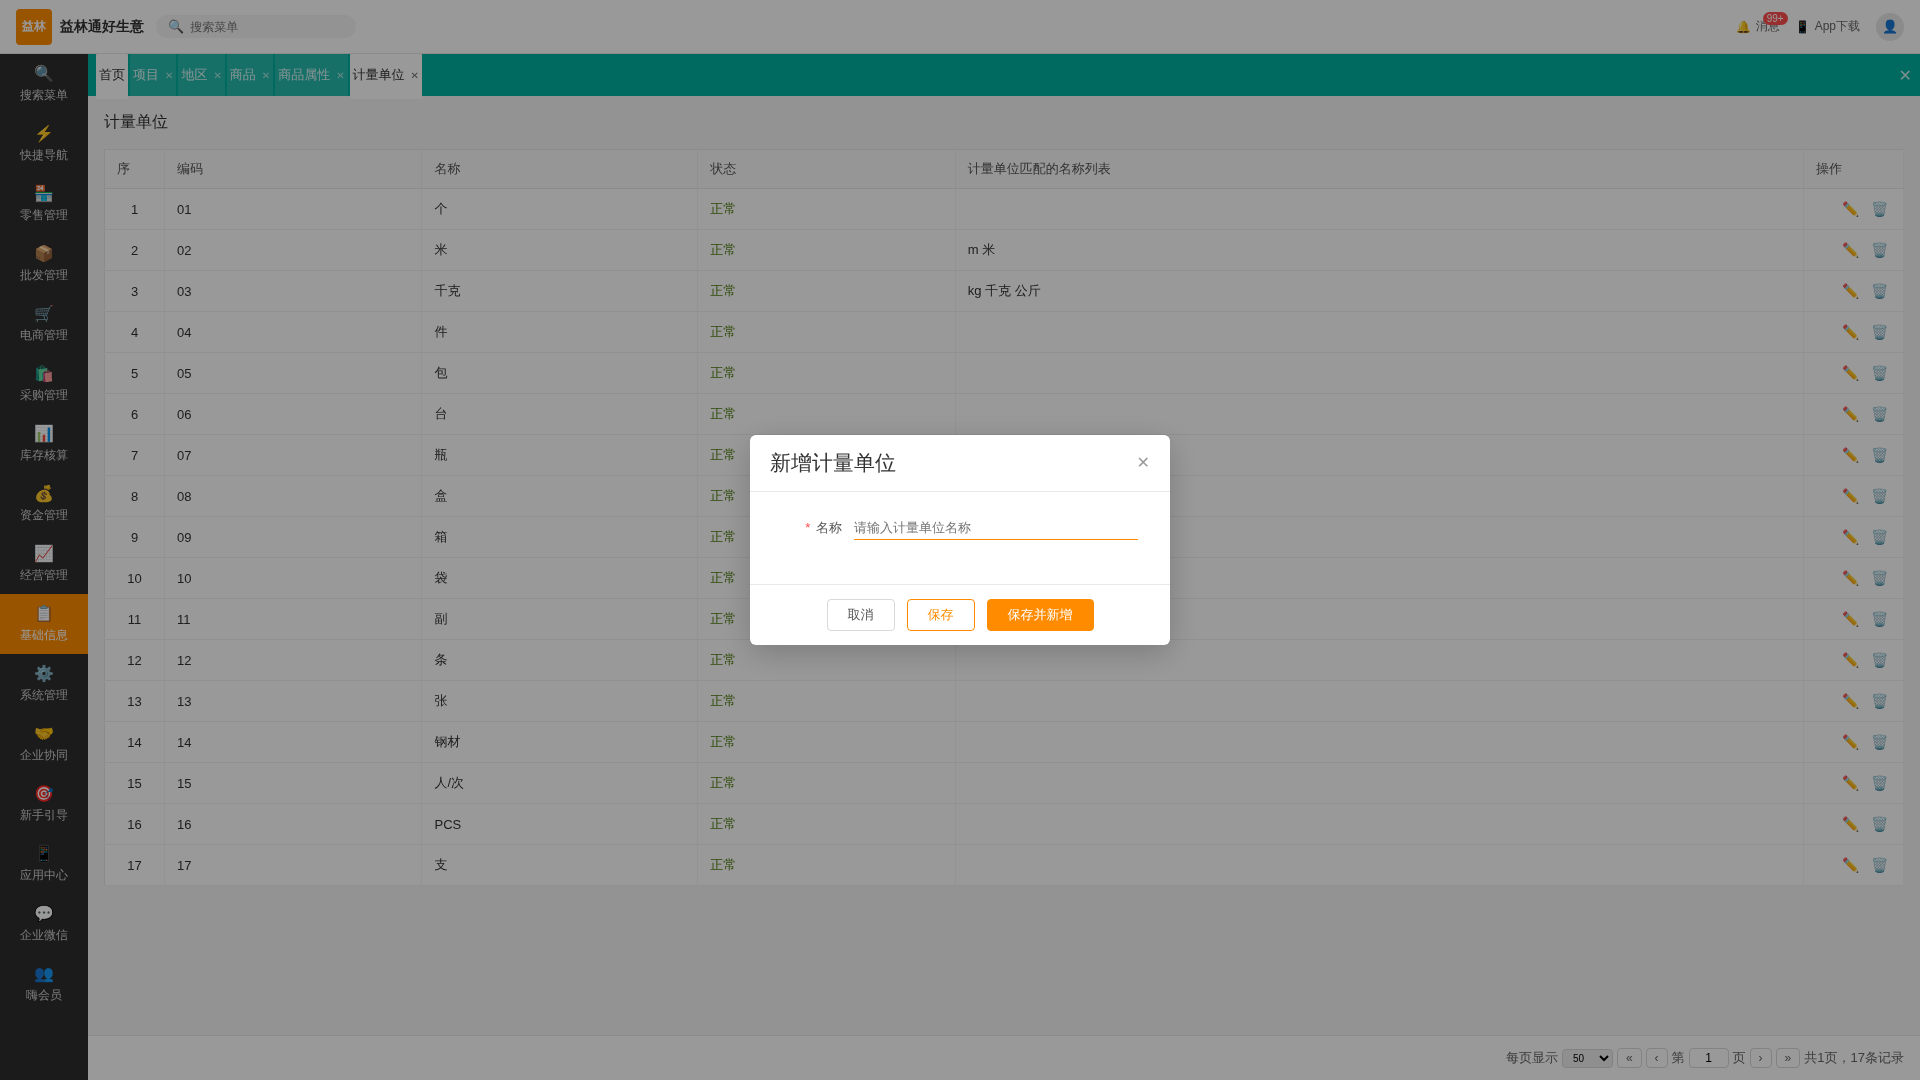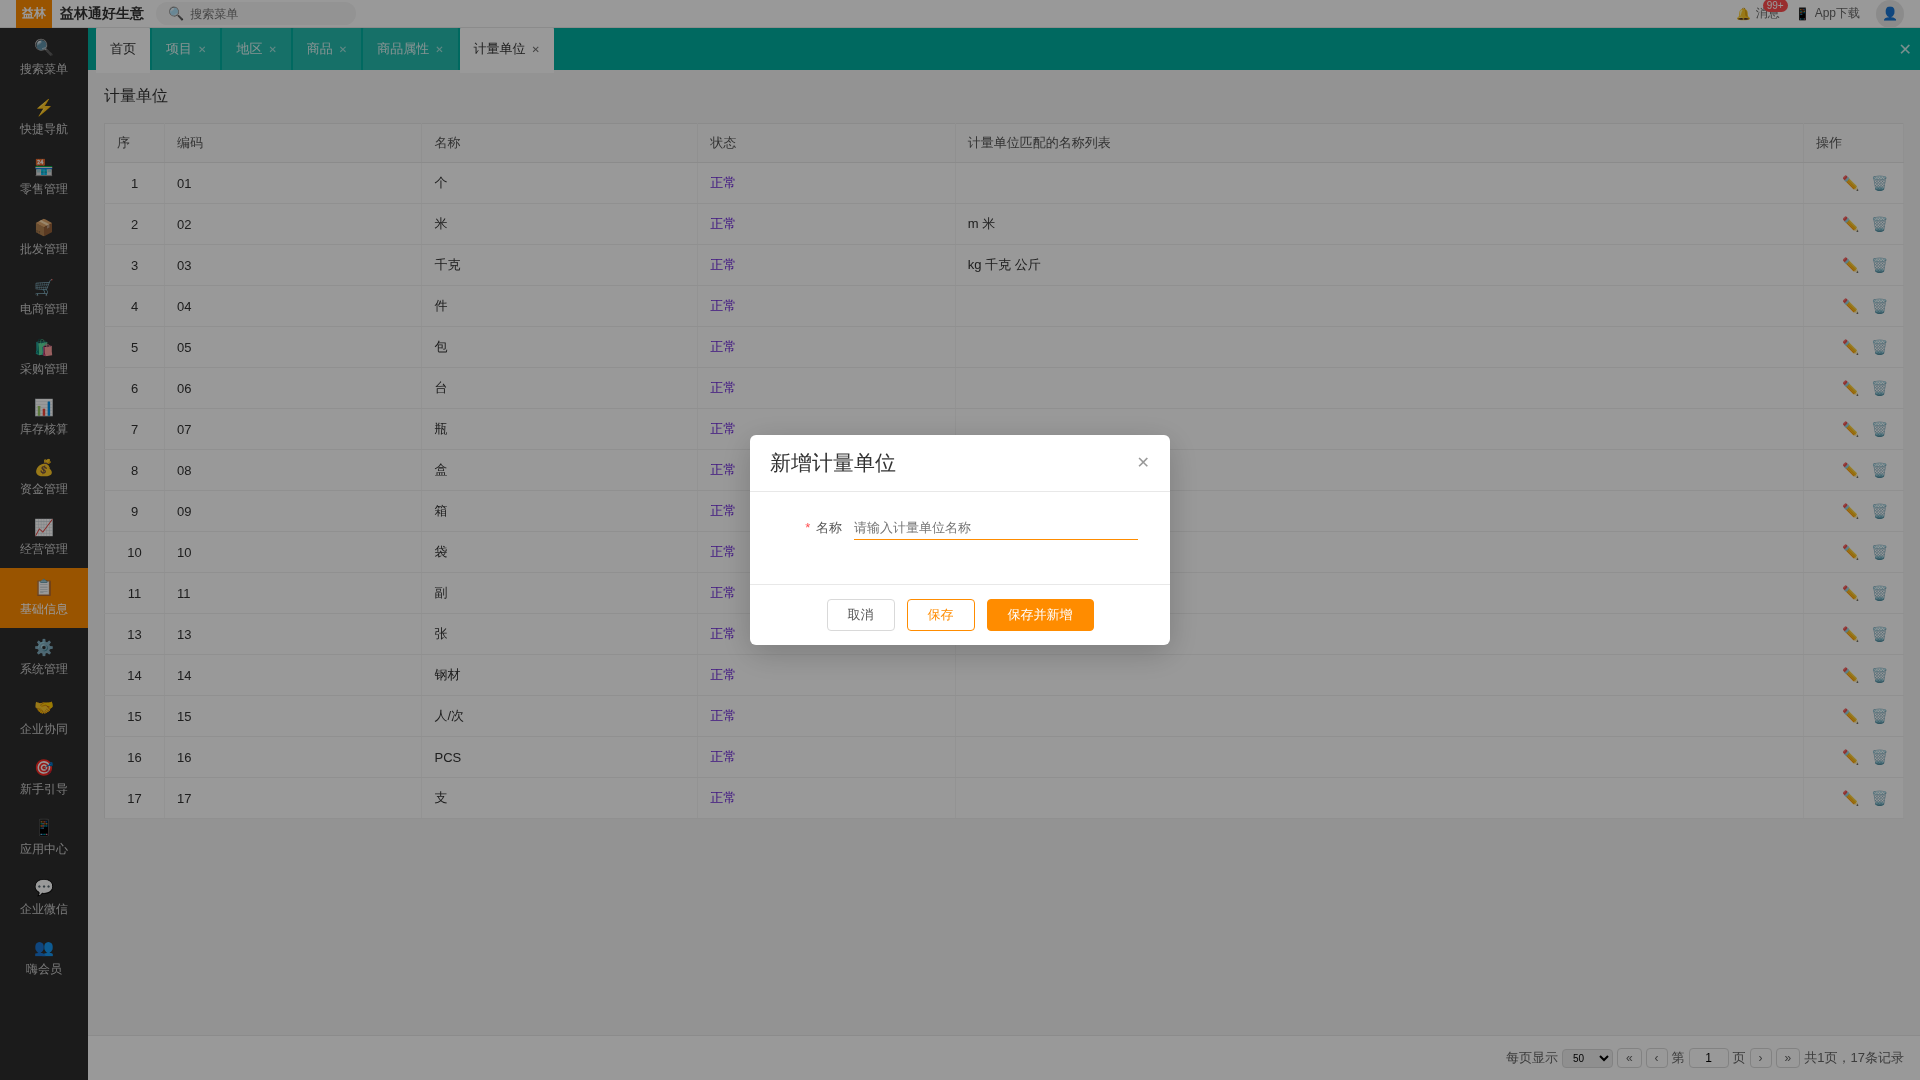--- a/index.html
+++ b/index.html
@@ -1,19 +1,19 @@
 <!DOCTYPE html>
 <html><head>
   <meta charset="utf-8">
   <style>
     * { box-sizing: border-box; margin: 0; padding: 0; }
     body { font-family: 'Microsoft YaHei', '微软雅黑', Arial, sans-serif; font-size: 13px; background: #f5f5f5; color: #333; display: flex; flex-direction: column; height: 1080px; width: 1920px; overflow: hidden; }
 
     
-    .top-bar { height: 28px; background: #fff; display: flex; align-items: center; padding: 0 16px; border-bottom: 1px solid #e8e8e8; justify-content: space-between; flex-shrink: 0; }
+    .top-bar { height: 54px; background: #fff; display: flex; align-items: center; padding: 0 16px; border-bottom: 1px solid #e8e8e8; justify-content: space-between; flex-shrink: 0; }
     .top-bar-left { display: flex; align-items: center; gap: 12px; }
     .logo-area { display: flex; align-items: center; gap: 8px; }
     .logo-icon { width: 36px; height: 36px; background: #ff8c00; border-radius: 4px; display: flex; align-items: center; justify-content: center; color: #fff; font-weight: bold; font-size: 12px; }
     .logo-text { font-size: 14px; font-weight: bold; color: #333; }
     .search-bar { display: flex; align-items: center; background: #f5f5f5; border-radius: 16px; padding: 4px 12px; gap: 6px; width: 200px; }
     .top-bar-right { display: flex; align-items: center; gap: 16px; }
     .notice-btn { display: flex; align-items: center; gap: 4px; font-size: 12px; color: #666; position: relative; cursor: pointer; }
     .badge { background: #ff4d4f; color: #fff; border-radius: 8px; font-size: 10px; padding: 1px 4px; position: absolute; top: -6px; right: -8px; }
     .app-download { font-size: 12px; color: #666; cursor: pointer; display: flex; align-items: center; gap: 4px; }
     .user-avatar { width: 28px; height: 28px; background: #e8e8e8; border-radius: 50%; display: flex; align-items: center; justify-content: center; cursor: pointer; }
@@ -25,38 +25,38 @@
     .sidebar { width: 88px; background: #2d2d2d; display: flex; flex-direction: column; flex-shrink: 0; overflow-y: auto; }
     .sidebar-item { padding: 10px 8px; cursor: pointer; color: #ccc; font-size: 12px; text-align: center; display: flex; flex-direction: column; align-items: center; gap: 4px; }
     .sidebar-item.active { background: #ff8c00; color: #fff; }
     .sidebar-icon { font-size: 16px; }
 
     
     .content-area { flex: 1; display: flex; flex-direction: column; overflow: hidden; background: #f5f5f5; }
 
     
     .tab-bar { height: 42px; background: #00b0a0; display: flex; align-items: center; padding: 0 8px; gap: 2px; flex-shrink: 0; }
-    .tab-item { height: 47px; padding: 0 14px; border-radius: 4px 4px 0 0; display: flex; align-items: center; gap: 6px; cursor: pointer; font-size: 13px; color: rgba(255,255,255,0.85); background: rgba(255,255,255,0.15); }
+    .tab-item { height: 47px; padding: 0 3px; border-radius: 4px 4px 0 0; display: flex; align-items: center; gap: 6px; cursor: pointer; font-size: 13px; color: rgba(255,255,255,0.85); background: rgba(255,255,255,0.15); }
     .tab-item.active { background: #fff; color: #333; }
     .tab-close { font-size: 10px; color: inherit; opacity: 0.7; cursor: pointer; }
     .tab-bar-close { margin-left: auto; color: #fff; cursor: pointer; font-size: 16px; opacity: 0.8; }
 
     
     .page-content { flex: 1; padding: 16px; overflow: auto; }
     .page-title { font-size: 16px; font-weight: 500; color: #333; margin-bottom: 16px; }
 
     
     .toolbar { display: flex; justify-content: flex-end; margin-bottom: 12px; }
     .btn-add { background: #ff8c00; color: #fff; border: none; padding: 7px 16px; border-radius: 4px; cursor: pointer; font-size: 13px; }
 
     
     .data-table { width: 100%; border-collapse: collapse; background: #fff; border: 1px solid #e8e8e8; }
     .data-table th { background: #fafafa; padding: 10px 12px; text-align: left; font-weight: 500; border-bottom: 1px solid #e8e8e8; border-right: 1px solid #f0f0f0; color: #555; font-size: 13px; white-space: nowrap; }
     .data-table td { padding: 10px 12px; border-bottom: 1px solid #f0f0f0; border-right: 1px solid #f5f5f5; font-size: 13px; color: #333; }
-    .status-normal { color: #6d28d9; }
+    .status-normal { color: #4d7c0f; }
     .col-actions { display: flex; gap: 8px; justify-content: flex-end; }
     .action-btn { background: none; border: none; cursor: pointer; color: #999; font-size: 14px; padding: 2px; }
     .col-seq { width: 60px; text-align: center; }
     .col-op { width: 100px; text-align: right; }
 
     
     .pagination { display: flex; align-items: center; justify-content: flex-end; padding: 12px 16px; background: #fff; border-top: 1px solid #e8e8e8; gap: 4px; font-size: 13px; color: #666; }
     .page-size-select { border: 1px solid #d9d9d9; padding: 2px 6px; border-radius: 4px; font-size: 10px; }
     .page-nav-btn { border: 1px solid #d9d9d9; background: #fff; padding: 2px 8px; border-radius: 4px; cursor: pointer; font-size: 12px; color: #666; }
     .page-num-input { border: 1px solid #d9d9d9; width: 40px; text-align: center; padding: 2px; border-radius: 4px; font-size: 12px; }
@@ -361,20 +361,33 @@
       <td><span class="status-normal">正常</span></td>
       <td></td>
       <td>
         <div class="col-actions">
           <button class="action-btn" title="编辑">✏️</button>
           <button class="action-btn" title="删除">🗑️</button>
         </div>
       </td>
     </tr>
             <tr>
+      <td class="center">12</td>
+      <td>12</td>
+      <td>条</td>
+      <td><span class="status-normal">正常</span></td>
+      <td></td>
+      <td>
+        <div class="col-actions">
+          <button class="action-btn" title="编辑">✏️</button>
+          <button class="action-btn" title="删除">🗑️</button>
+        </div>
+      </td>
+    </tr>
+            <tr>
       <td class="center">13</td>
       <td>13</td>
       <td>张</td>
       <td><span class="status-normal">正常</span></td>
       <td></td>
       <td>
         <div class="col-actions">
           <button class="action-btn" title="编辑">✏️</button>
           <button class="action-btn" title="删除">🗑️</button>
         </div>

